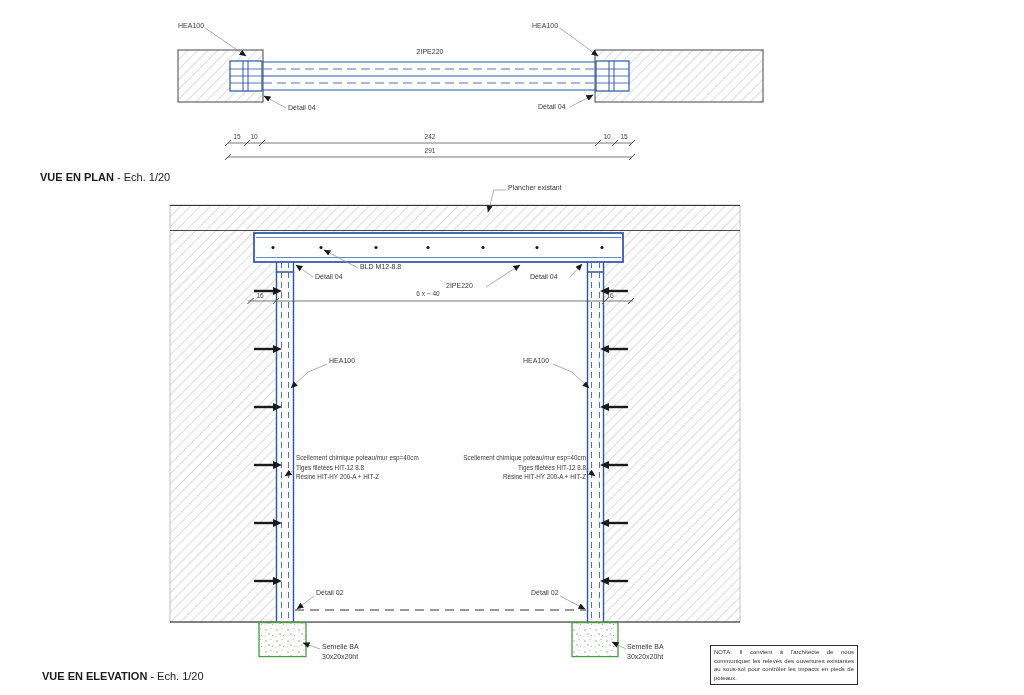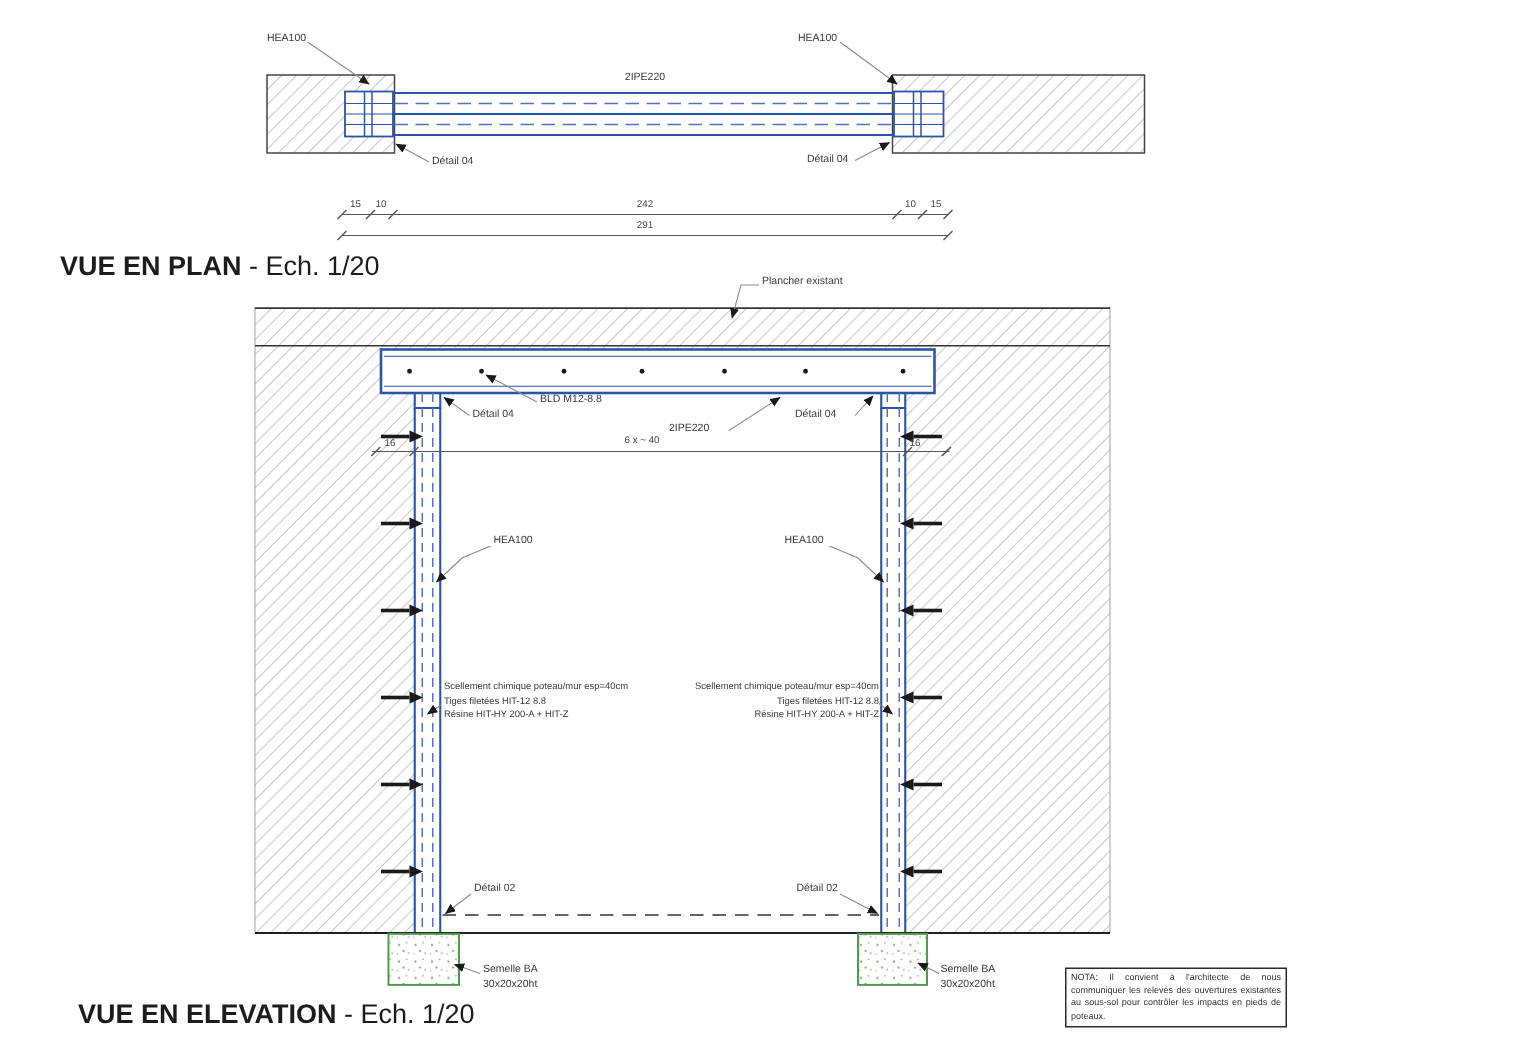--- a/index.html
+++ b/index.html
@@ -9,21 +9,21 @@
   .steel{stroke:var(--steel-blue,#2a54a8);}
   .steeld{stroke:var(--steel-blue-light,#5272c4);}
   .dimline{stroke:#555;fill:none;}
   .thin{stroke:#8a8a8a;fill:none;}
   .lbl{position:absolute;font-size:7px;line-height:8px;white-space:nowrap;color:#3a3a3a;}
   .dim{font-size:6.5px;color:#444;}
   .center{text-align:center;}
   .rightal{text-align:right;}
   .small{font-size:6.3px;line-height:9.6px;}
   .small div{white-space:nowrap;}
-  .view-title{position:absolute;font-size:18px;line-height:14px;color:#1c1c1c;white-space:nowrap;}
+  .view-title{position:absolute;font-size:11px;line-height:14px;color:#1c1c1c;white-space:nowrap;}
   .vt-b{font-weight:bold;}
   .note-box{position:absolute;left:710px;top:645px;width:140px;border:1px solid #2b2b2b;
             padding:2px 3px;font-size:6px;line-height:8.6px;text-align:justify;color:#333;white-space:normal;}
 </style>
 </head>
 <body>
 
 <div class="canvas">
 
 <svg width="1024" height="695" viewBox="0 0 1024 695">
@@ -233,17 +233,17 @@
   <div>Semelle BA</div>
   <div>30x20x20ht</div>
 </div>
 <div class="lbl" style="left:627px;top:642px;line-height:10px;">
   <div>Semelle BA</div>
   <div>30x20x20ht</div>
 </div>
 
 <div class="note-box">NOTA: Il convient à l'architecte de nous communiquer les relevés des ouvertures existantes au sous-sol pour contrôler les impacts en pieds de poteaux.</div>
 
-<div class="view-title" style="left:52px;top:669px;">
+<div class="view-title" style="left:42px;top:669px;">
   <span class="vt-b">VUE EN ELEVATION</span><span> - Ech. 1/20</span>
 </div>
 
 </div>
 
 </body></html>

